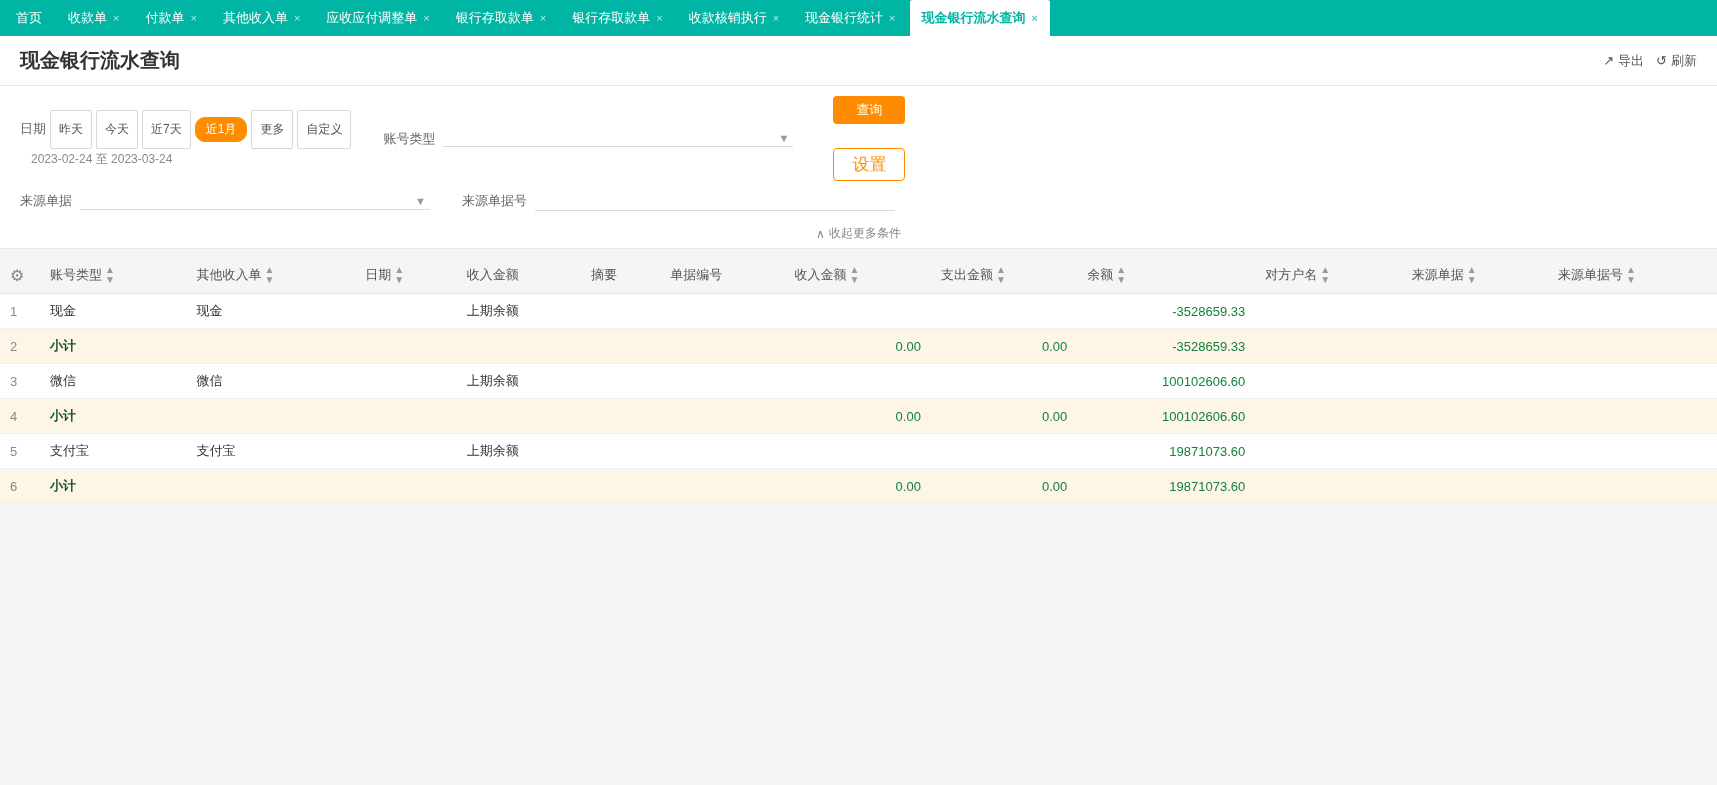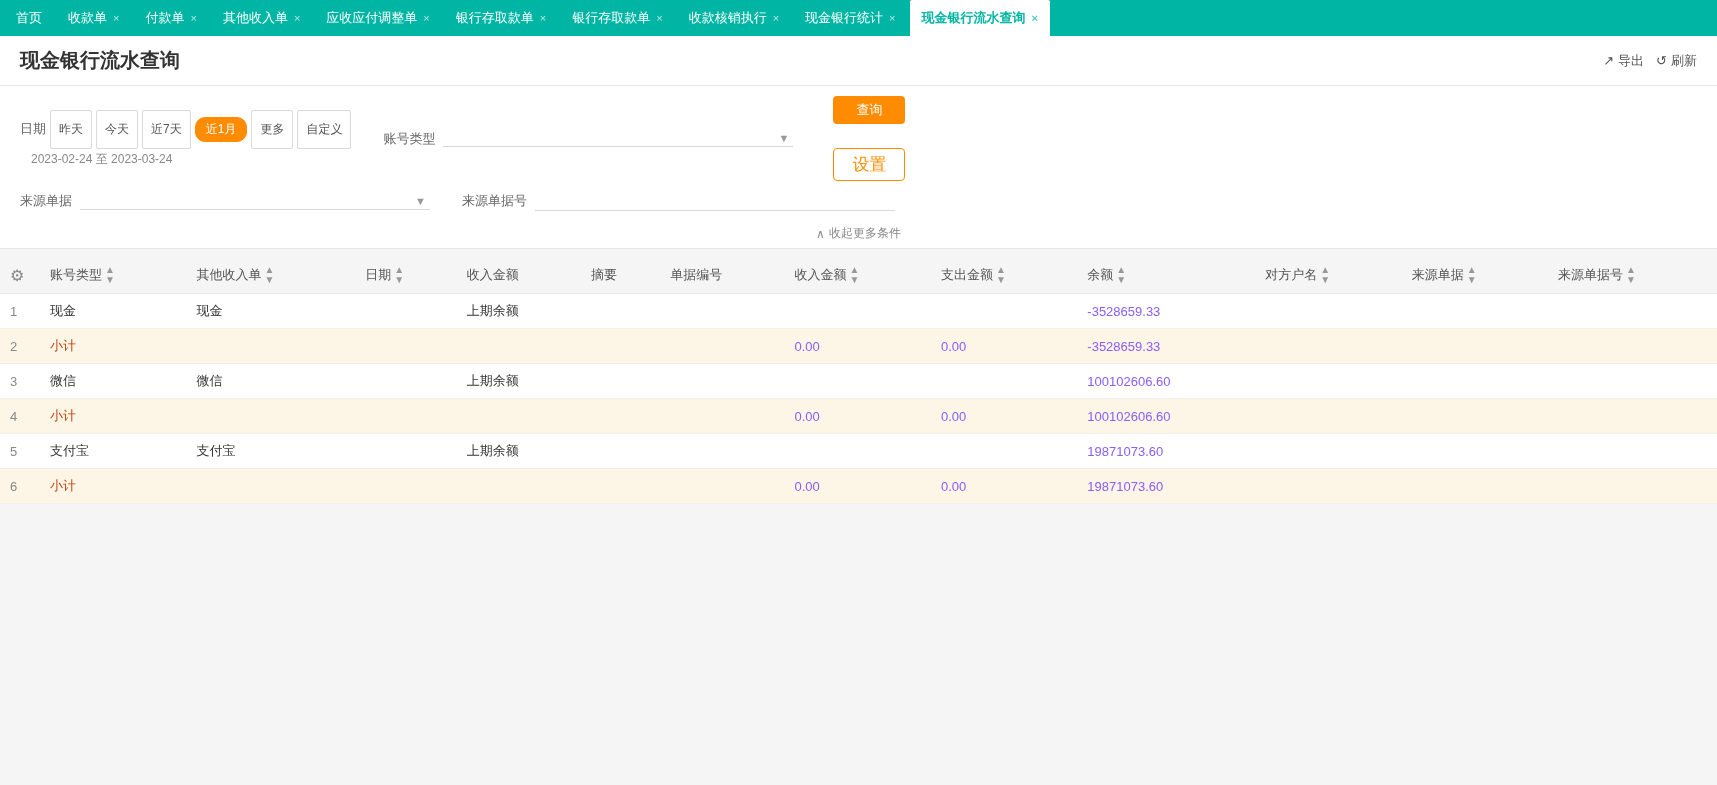--- a/index.html
+++ b/index.html
@@ -196,23 +196,23 @@
     }
     tbody tr {
       border-bottom: 1px solid #f0f0f0;
     }
     tbody tr.subtotal-row { background: #fdf5e6; }
     tbody td {
       padding: 8px 10px;
       color: #333;
       white-space: nowrap;
     }
-    tbody td.number { color: #8b5cf6; }
+    tbody td.number { text-align: right; color: #15803d; }
     tbody td.index { color: #888; width: 36px; }
-    tbody td.orange { color: #c2410c; font-weight: 400; }
+    tbody td.orange { color: #14532d; font-weight: 700; }
 
     .gear-icon { font-size: 16px; color: #888; cursor: pointer; }
 
     .filter-section {
       display: flex;
       flex-direction: column;
       gap: 0;
       padding: 10px 20px 0 20px;
       background: #fff;
       border-bottom: 1px solid #e8e8e8;

